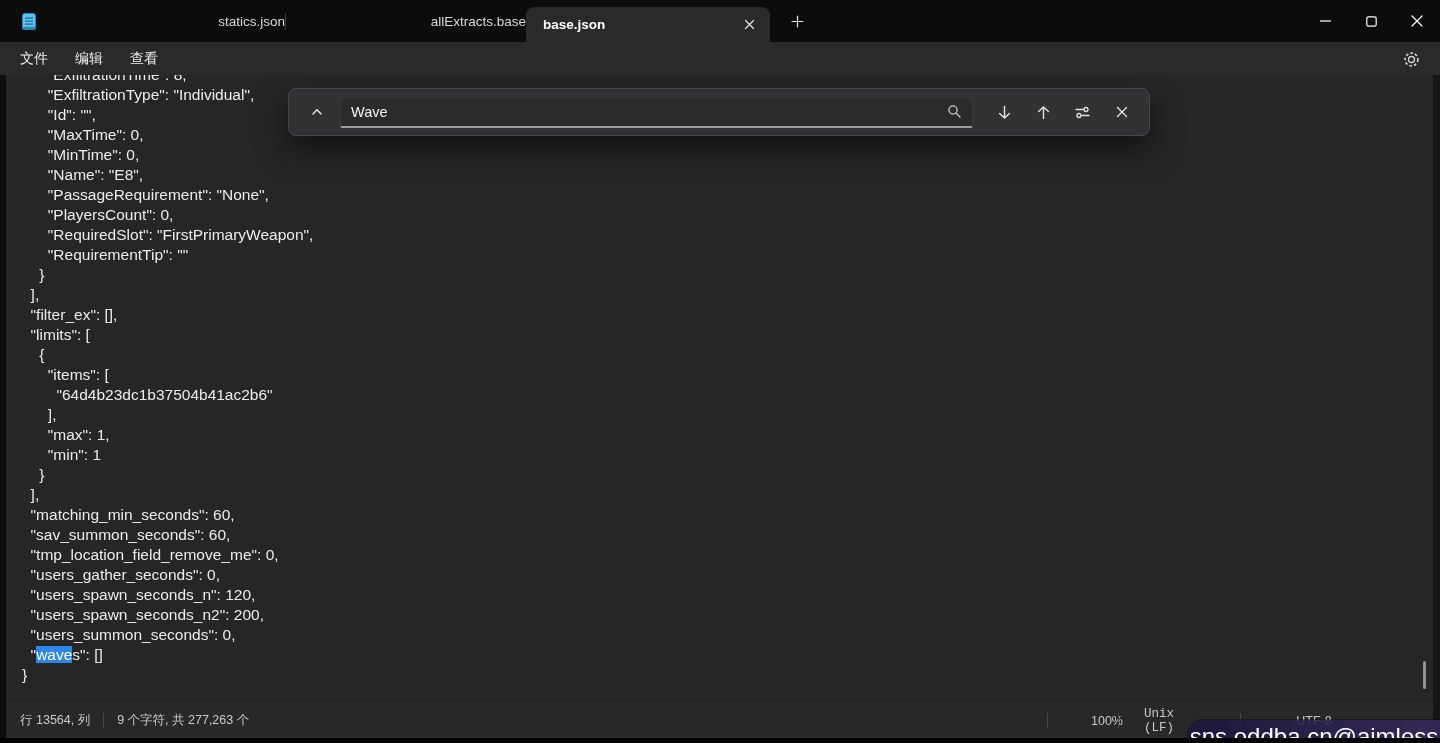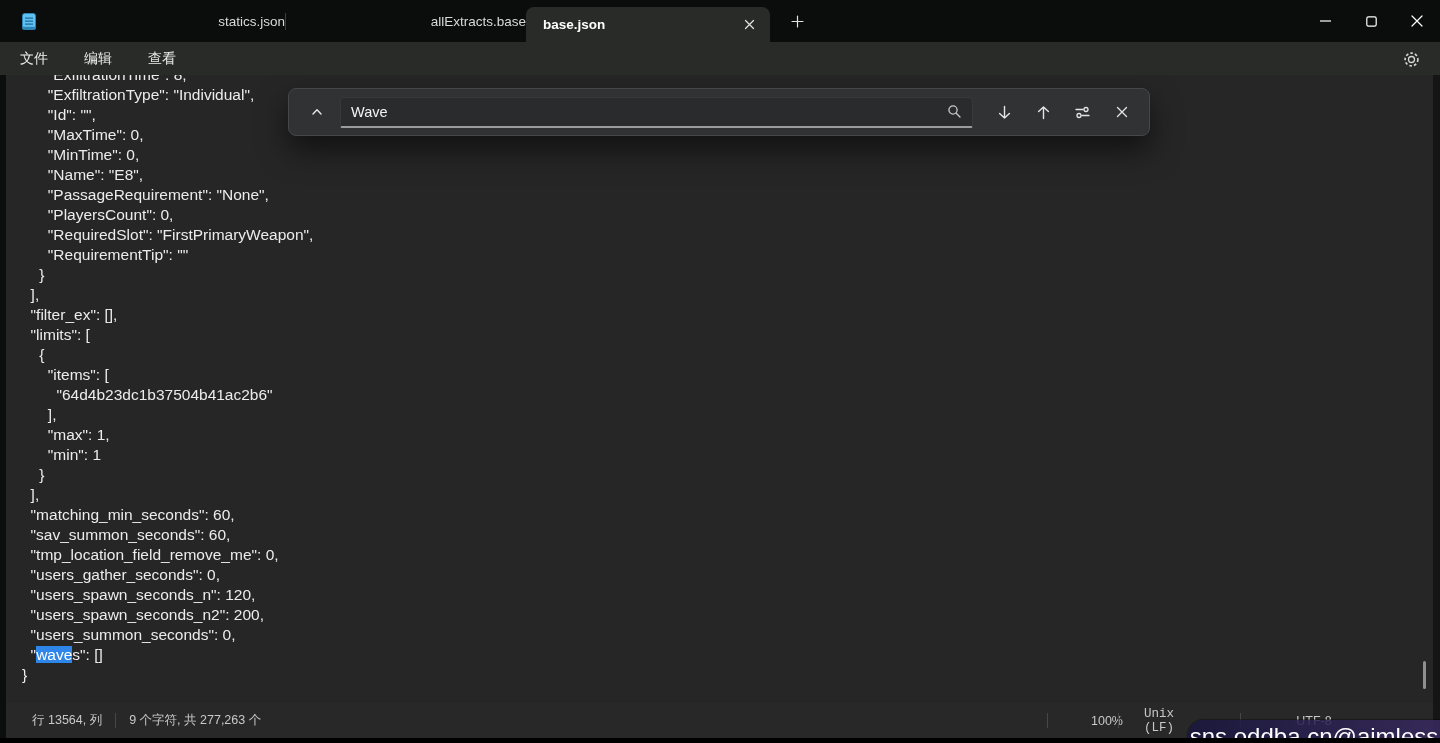--- a/index.html
+++ b/index.html
@@ -22,21 +22,21 @@
   .tab-close{width:26px;height:26px;border:none;background:transparent;display:flex;
        align-items:center;justify-content:center;border-radius:4px;padding:0;}
   .new-tab{position:absolute;left:781px;top:6px;width:32px;height:30px;border:none;background:transparent;
        display:flex;align-items:center;justify-content:center;border-radius:4px;padding:0;}
   .win-controls{position:absolute;right:0;top:0;height:42px;display:flex;}
   .wc{width:46px;height:42px;display:flex;align-items:center;justify-content:center;background:transparent;border:none;padding:0;}
 
   
   .menubar{position:absolute;top:42px;left:0;right:0;height:33px;background:#292b29;
        display:flex;align-items:center;padding-left:20px;box-sizing:border-box;
-       color:#ececec;font-size:14px;gap:9px;}
+       color:#ececec;font-size:14px;}
   .menu-item{margin-right:27px;}
   .gear-btn{position:absolute;right:18px;top:7px;width:22px;height:20px;border:none;background:transparent;
        display:flex;align-items:center;justify-content:center;padding:0;}
 
   
   .editor{position:absolute;top:75px;left:0;height:628px;width:1440px;background:#262626;overflow:hidden;}
   #editor-lines{margin-top:-10px;padding-left:22px;}
   .code-line{height:20px;line-height:20px;font-size:15.5px;color:#ececec;white-space:pre;}
   .code-line .hl{background:#2e86e8;color:#ffffff;}
   .scroll-thumb{position:absolute;right:14px;top:586px;width:3px;height:28px;background:#909090;border-radius:2px;}
@@ -46,21 +46,21 @@
        border:1px solid #474747;border-radius:8px;box-shadow:0 14px 30px rgba(0,0,0,.55);
        display:flex;align-items:center;padding:0 12px;box-sizing:border-box;gap:8px;z-index:3;}
   .icon-btn{width:31px;height:30px;border:none;background:transparent;display:flex;align-items:center;
        justify-content:center;border-radius:4px;padding:0;flex:0 0 auto;}
   .find-input{flex:1;height:31px;background:#2a2b2c;border:1px solid #383838;border-bottom:2px solid #9c9c9c;
        border-radius:4px 4px 2px 2px;display:flex;align-items:center;padding:0 10px;box-sizing:border-box;margin-right:8px;}
   .find-input .query{flex:1;color:#f2f2f2;font-size:14.5px;}
 
   
   .statusbar{position:absolute;left:0;bottom:5px;width:1440px;height:35px;background:#282828;
-       display:flex;align-items:center;color:#c9c9c9;font-size:12.5px;padding-left:32px;box-sizing:border-box;}
+       display:flex;align-items:center;color:#c9c9c9;font-size:12.5px;padding-left:20px;box-sizing:border-box;}
   .sdiv{width:1px;height:15px;background:#474747;margin:0 13px;}
   .vdiv{position:absolute;top:10px;width:1px;height:15px;background:#474747;}
   .status-right{position:absolute;top:0;height:35px;display:flex;align-items:center;justify-content:center;
        background:transparent;border:none;color:#c9c9c9;font-size:12.5px;padding:0;}
 
   
   .watermark{position:absolute;left:1188px;top:704px;width:252px;height:34px;border-radius:15px 0 0 15px;
        background:linear-gradient(90deg,rgba(25,22,62,.86),rgba(56,41,95,.86));
        display:flex;align-items:center;justify-content:center;z-index:6;box-shadow:0 0 0 1px rgba(0,0,0,.35);margin-top:16px;}
   .watermark span{color:#ffffff;font-size:24px;white-space:nowrap;}

